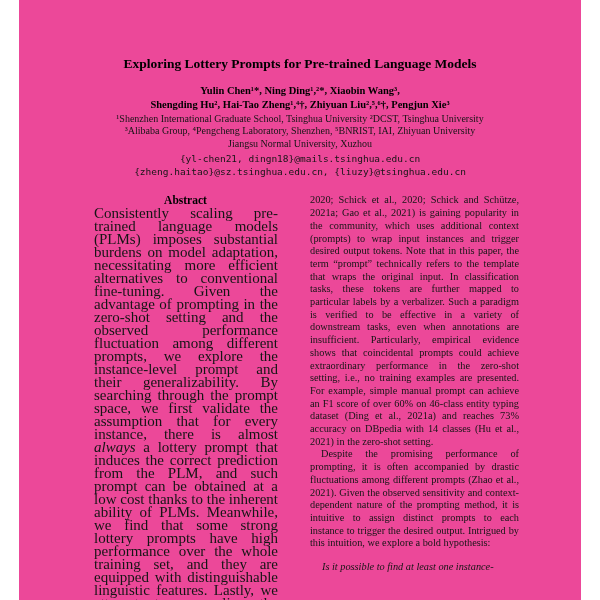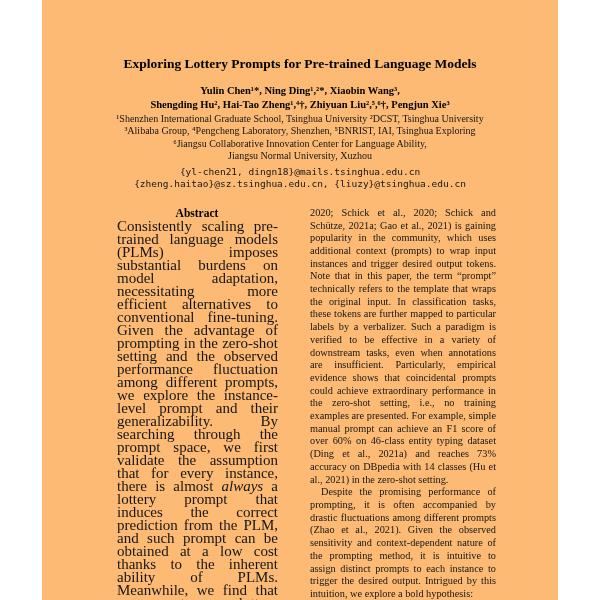--- a/index.html
+++ b/index.html
@@ -1,19 +1,19 @@
 <!DOCTYPE html>
 <html><head>
 <meta charset="utf-8">
 <style>
   * { margin: 0; padding: 0; box-sizing: border-box; }
   html, body { background: #ffffff; }
   body { font-family: "Liberation Serif", serif; color: #151515; }
   .page {
-    width: 516px; height: 600px; background: #fdba74;
+    width: 562px; height: 600px; background: #ec4899;
     overflow: hidden; position: relative; margin: 0 auto;
   }
   .header { text-align: center; padding-top: 56px; }
   .title { font-size: 13.5px; font-weight: bold; margin-bottom: 12px; color: #000; }
   .authors { font-size: 10.5px; font-weight: bold; line-height: 13.5px; color: #000; }
   .affils { font-size: 10px; line-height: 12.4px; margin-top: 2px; }
   .emails { font-family: "DejaVu Sans Mono", "Liberation Mono", monospace; font-size: 9.5px; line-height: 12.6px; margin-top: 3px; }
   .columns { display: flex; gap: 20px; padding: 0 62px; margin-top: 16px; }
   .col { width: 228px; }
   .abstract-heading { font-size: 11.5px; font-weight: bold; text-align: center; margin-bottom: 1px; color: #000; }
@@ -32,22 +32,21 @@
 <div class="page">
 
   <header class="header">
     <h1 class="title">Exploring Lottery Prompts for Pre-trained Language Models</h1>
     <div class="authors">
       <div>Yulin Chen¹*, Ning Ding¹,²*, Xiaobin Wang³,</div>
       <div>Shengding Hu², Hai-Tao Zheng¹,⁴†, Zhiyuan Liu²,⁵,⁶†, Pengjun Xie³</div>
     </div>
     <div class="affils">
       <div>¹Shenzhen International Graduate School, Tsinghua University ²DCST, Tsinghua University</div>
-      <div>³Alibaba Group, ⁴Pengcheng Laboratory, Shenzhen, ⁵BNRIST, IAI, Tsinghua Exploring</div>
-      <div>⁶Jiangsu Collaborative Innovation Center for Language Ability,</div>
+      <div>³Alibaba Group, ⁴Pengcheng Laboratory, Shenzhen, ⁵BNRIST, IAI, Zhiyuan University</div>
       <div>Jiangsu Normal University, Xuzhou</div>
     </div>
     <div class="emails">
       <div>{yl-chen21, dingn18}@mails.tsinghua.edu.cn</div>
       <div>{zheng.haitao}@sz.tsinghua.edu.cn, {liuzy}@tsinghua.edu.cn</div>
     </div>
   </header>
 
   <main class="columns">
 

